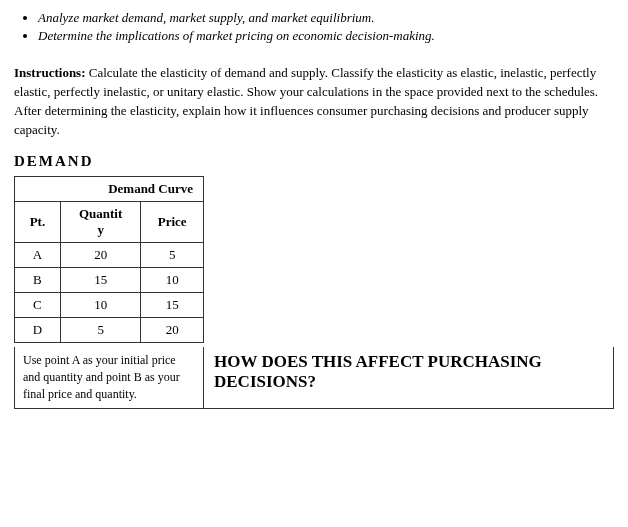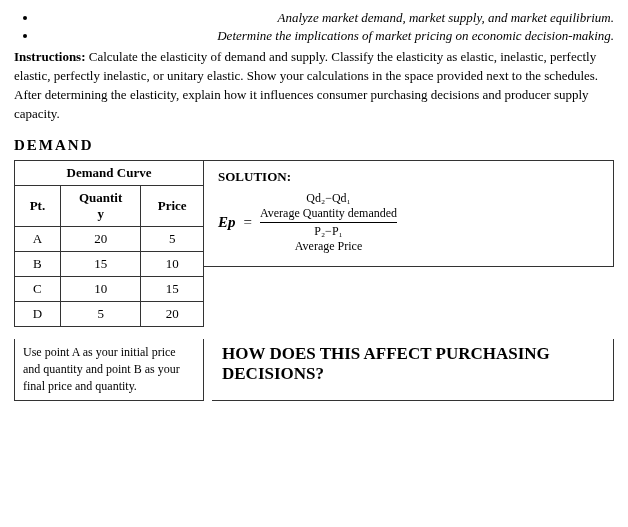--- a/index.html
+++ b/index.html
@@ -12,22 +12,21 @@
       font-size: 13px;
       background: #fff;
       color: #000;
       width: 628px;
       min-height: 527px;
       padding: 10px 14px;
     }
     .bullet-list {
       list-style: disc;
       padding-left: 24px;
-      margin-bottom: 4px;
-      text-align: right;
+      margin-bottom: 20px;
     }
     .bullet-list li {
       font-style: italic;
       margin-bottom: 2px;
     }
     .instructions-block {
       margin-bottom: 14px;
       line-height: 1.45;
     }
     .instructions-label {
@@ -55,20 +54,21 @@
     .demand-table th,
     .demand-table td {
       border: 1px solid #333;
       padding: 4px 10px;
       text-align: center;
       vertical-align: middle;
     }
     .demand-table .header-row th {
       font-weight: bold;
       background: #fff;
+      text-align: right;
     }
     .demand-table .sub-header-row th {
       font-weight: bold;
       background: #fff;
       border-top: none;
     }
     .demand-curve-header {
       text-align: center;
       font-weight: bold;
       border: 1px solid #333;
@@ -114,22 +114,22 @@
       white-space: nowrap;
     }
     .fraction .denominator {
       padding-top: 1px;
       text-align: center;
       white-space: nowrap;
     }
     .bottom-row {
       display: flex;
       align-items: stretch;
-      gap: 8px;
-      margin-top: 12px;
+      gap: 0;
+      margin-top: 4px;
     }
     .use-point-cell {
       border: 1px solid #333;
       border-top: none;
       padding: 5px 8px;
       font-size: 12px;
       min-width: 190px;
       max-width: 190px;
       line-height: 1.4;
       flex: 0 0 auto;
@@ -193,35 +193,18 @@
         </tr>
         <tr>
           <td>D</td>
           <td>5</td>
           <td>20</td>
         </tr>
       </tbody>
     </table>
   </div>
 
-  <div class="solution-panel">
-    <div class="solution-label">SOLUTION:</div>
-    <div class="formula-block">
-      <span class="ep-label">Ep</span>
-      <span class="equals">=</span>
-      <div class="fraction">
-        <div class="numerator">
-          <div>Qd₂−Qd₁</div>
-          <div>Average Quantity demanded</div>
-        </div>
-        <div class="denominator">
-          <div>P₂−P₁</div>
-          <div>Average Price</div>
-        </div>
-      </div>
-    </div>
-  </div>
 </div>
 
 <div class="bottom-row">
   <div class="use-point-cell">Use point A as your initial price and quantity and point B as your final price and quantity.</div>
   <div class="how-affect-cell">HOW DOES THIS AFFECT PURCHASING DECISIONS?</div>
 </div>
 
 </body></html>

